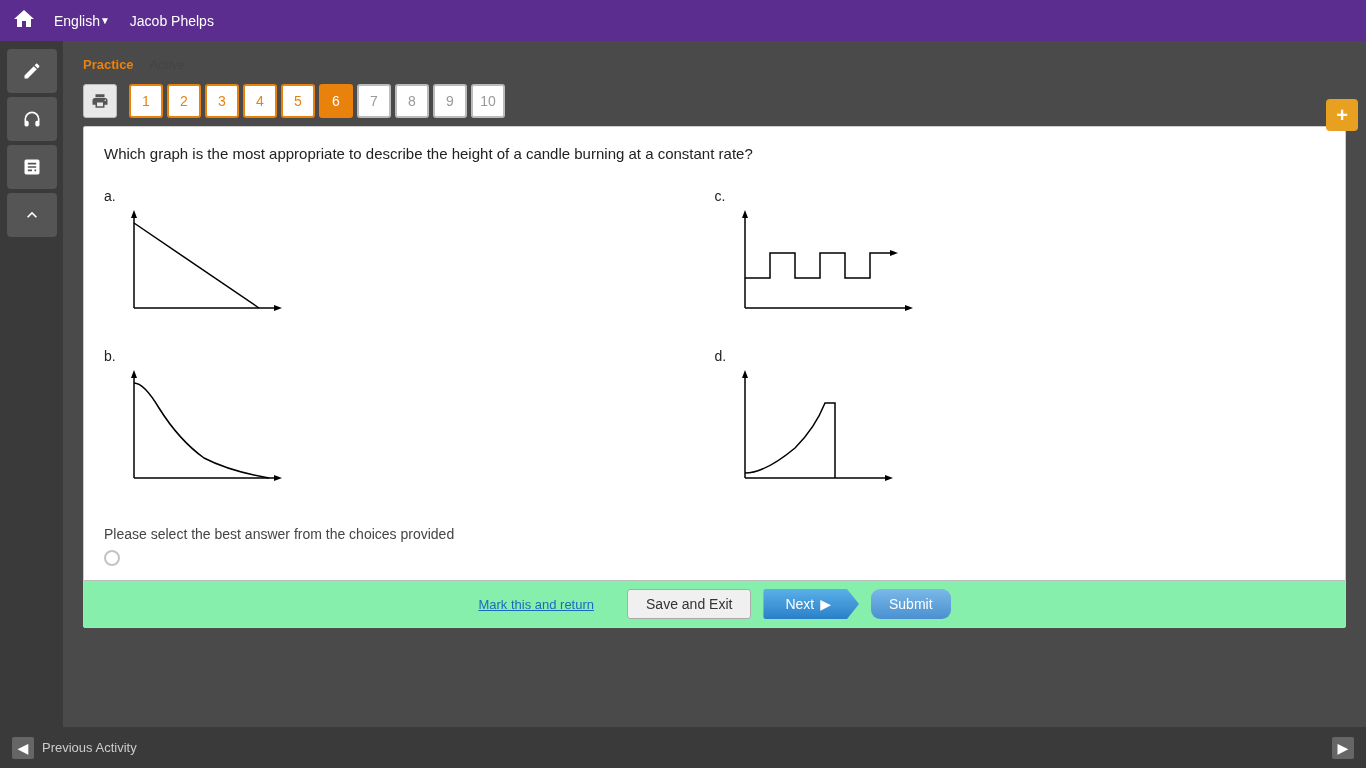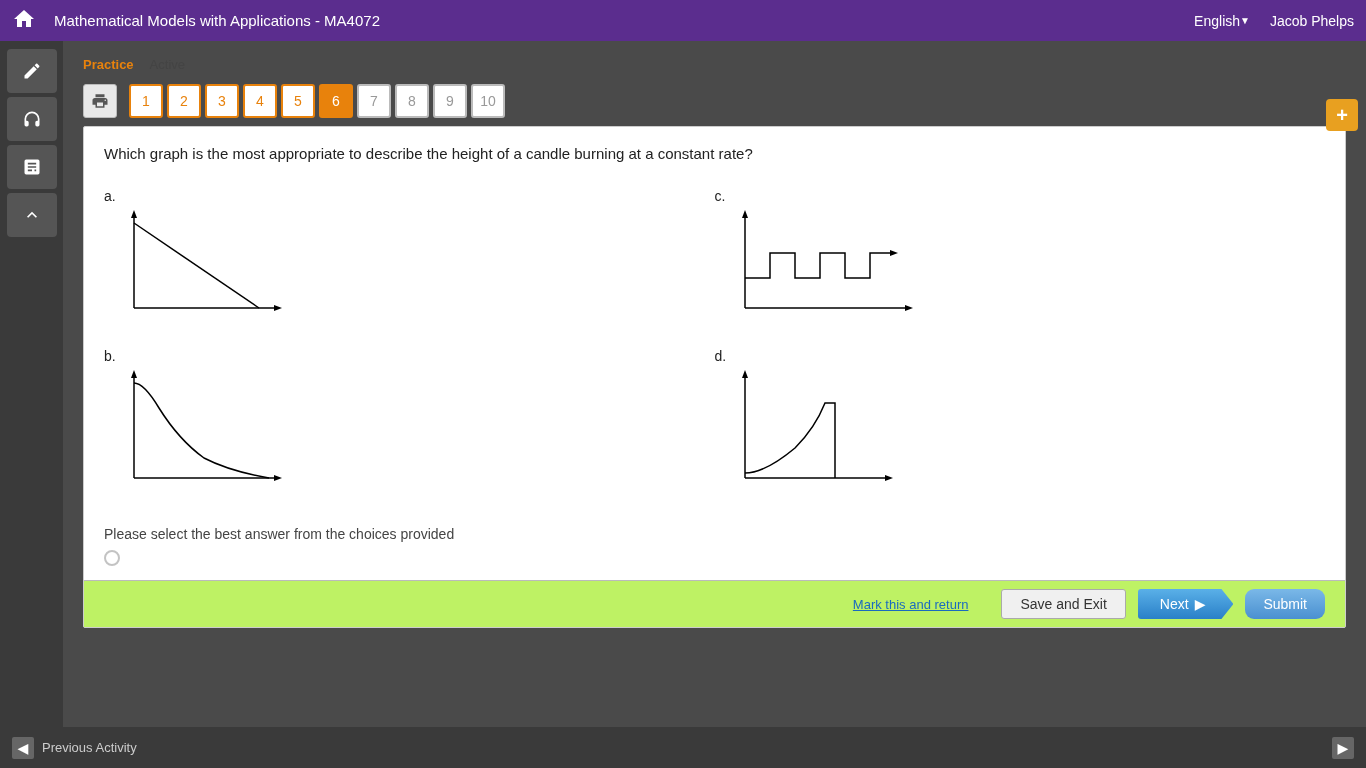--- a/index.html
+++ b/index.html
@@ -168,25 +168,25 @@
 
     .q-instruction {
       font-size: 14px;
       color: #444;
       margin-top: 10px;
       margin-bottom: 8px;
     }
 
     
     .bottom-bar {
-      background: #bef264;
+      background: #86efac;
       padding: 8px 20px;
       display: flex;
       align-items: center;
-      justify-content: flex-end;
+      justify-content: center;
       border-top: 1px solid #bbb;
     }
     .mark-link {
       color: #1a6bbf;
       font-size: 13px;
       text-decoration: underline;
       cursor: pointer;
     }
     .bottom-btns {
       display: flex; gap: 12px; margin-left: 33px;
@@ -262,21 +262,20 @@
   </style>
 </head>
 <body>
 
 <div class="top-nav">
   <div class="home-icon">
     <svg width="24" height="24" viewBox="0 0 24 24" fill="white">
       <path d="M10 20v-6h4v6h5v-8h3L12 3 2 12h3v8z"></path>
     </svg>
   </div>
-  <span class="course-title">Mathematical Models with Applications - MA4072</span>
   <div class="lang-selector">
     <span>English</span>
     <span class="chevron">▼</span>
   </div>
   <span class="user-name">Jacob Phelps</span>
 </div>
 
 <div style="display:flex; height: calc(768px - 41px - 41px); position: relative;">
 
   <div class="sidebar">

